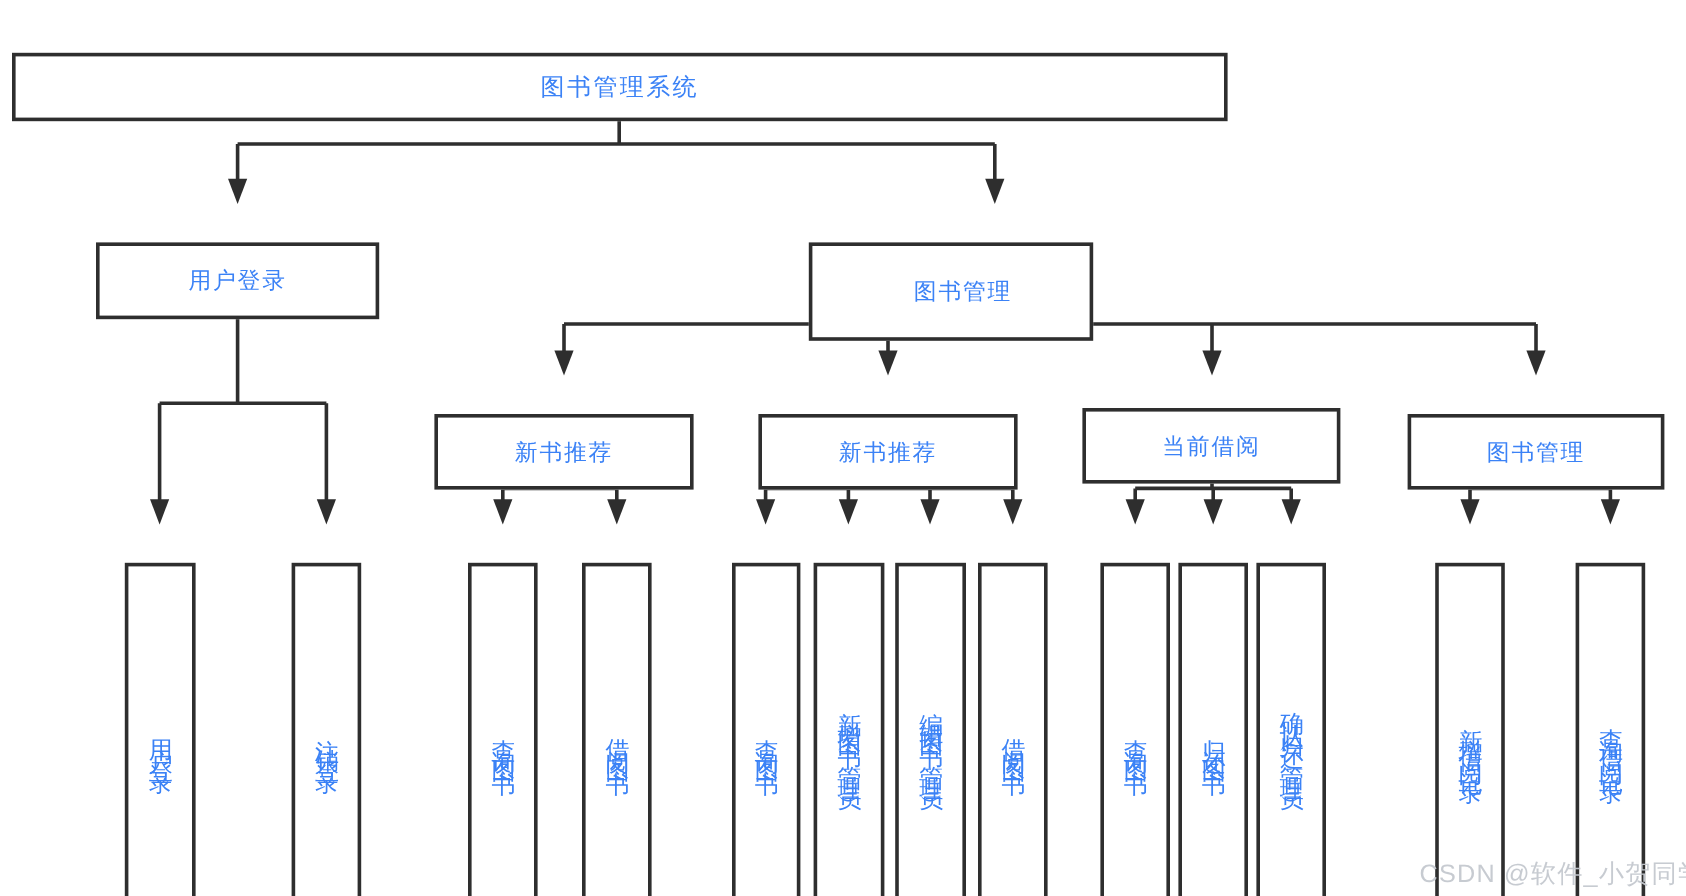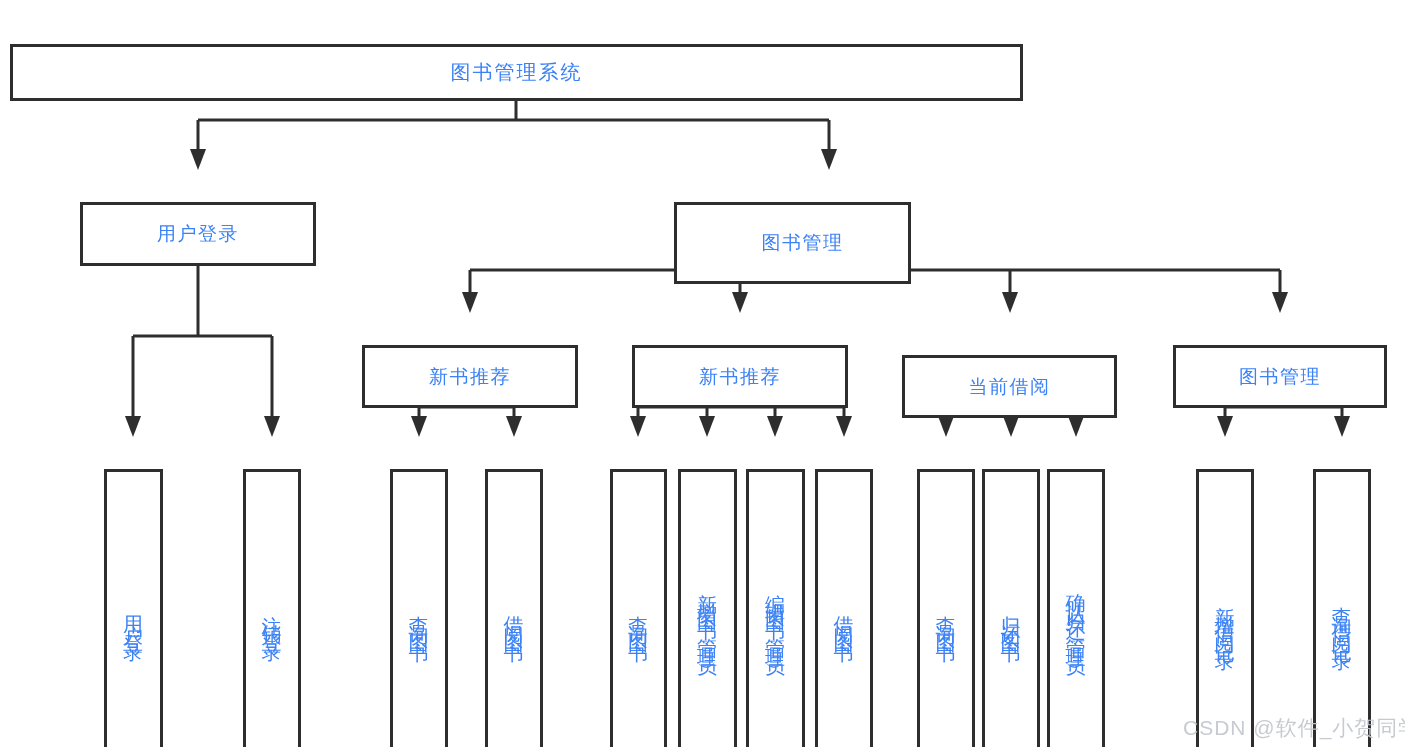--- a/index.html
+++ b/index.html
@@ -93,21 +93,21 @@
     </g>
   </svg>
 
   <div class="box hr" style="left:10px; top:12px; width:1013px; height:57px;">图书管理系统</div>
 
   <div class="box h" style="left:80px; top:170px; width:236px; height:64px;">用户登录</div>
   <div class="box h" style="left:674px; top:170px; width:237px; height:82px;padding-left:20px;">图书管理</div>
 
   <div class="box h" style="left:362px; top:313px; width:216px; height:63px;">新书推荐</div>
   <div class="box h" style="left:632px; top:313px; width:216px; height:63px;">新书推荐</div>
-  <div class="box h" style="left:902px; top:323px; width:215px; height:63px;">当前借阅</div>
+  <div class="box h" style="left:902px; top:308px; width:215px; height:63px;">当前借阅</div>
   <div class="box h" style="left:1173px; top:313px; width:214px; height:63px;">图书管理</div>
 
   <div class="box v" style="left:104px; top:437px; width:59px; height:298px;">用户登录</div>
   <div class="box v" style="left:243px; top:437px; width:58px; height:298px;">注销登录</div>
 
   <div class="box v" style="left:390px; top:437px; width:58px; height:298px;">查询图书</div>
   <div class="box v" style="left:485px; top:437px; width:58px; height:298px;">借阅图书</div>
 
   <div class="box v" style="left:610px; top:437px; width:57px; height:298px;">查询图书</div>
   <div class="box v" style="left:678px; top:437px; width:59px; height:298px;">新增图书（管理员）</div>

